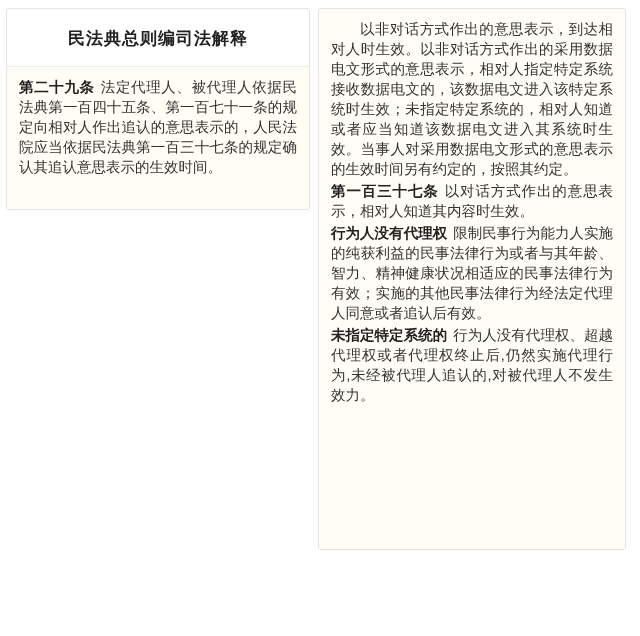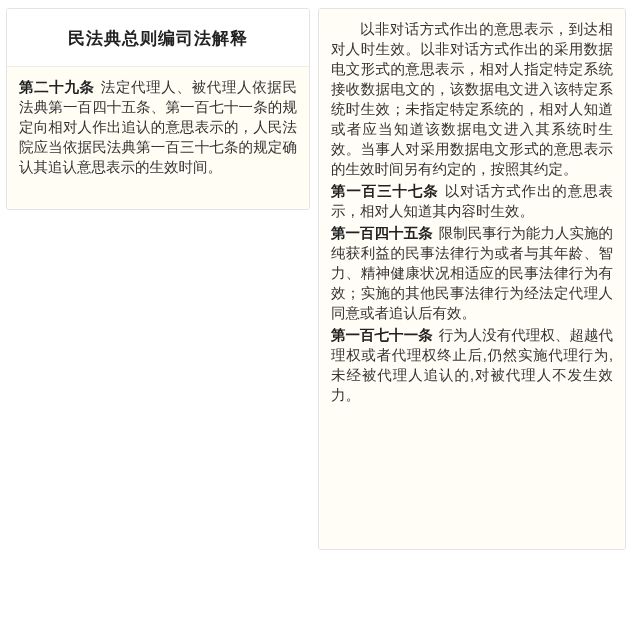--- a/index.html
+++ b/index.html
@@ -95,21 +95,21 @@
 
   <div class="column col-right">
     <div class="col-body right">
       <p class="para indent">
         <span>以非对话方式作出的意思表示，到达相对人时生效。以非对话方式作出的采用数据电文形式的意思表示，相对人指定特定系统接收数据电文的，该数据电文进入该特定系统时生效；未指定特定系统的，相对人知道或者应当知道该数据电文进入其系统时生效。当事人对采用数据电文形式的意思表示的生效时间另有约定的，按照其约定。</span>
       </p>
       <p class="para">
         <span class="art">第一百三十七条</span><span>以对话方式作出的意思表示，相对人知道其内容时生效。</span>
       </p>
       <p class="para">
-        <span class="art">第一百四十五条</span><span>限制民事行为能力人实施的纯获利益的民事法律行为或者与其年龄、智力、精神健康状况相适应的民事法律行为有效；实施的其他民事法律行为经法定代理人同意或者追认后有效。</span>
+        <span class="art">行为人没有代理权</span><span>限制民事行为能力人实施的纯获利益的民事法律行为或者与其年龄、智力、精神健康状况相适应的民事法律行为有效；实施的其他民事法律行为经法定代理人同意或者追认后有效。</span>
       </p>
       <p class="para">
-        <span class="art">第一百七十一条</span><span>行为人没有代理权、超越代理权或者代理权终止后,仍然实施代理行为,未经被代理人追认的,对被代理人不发生效力。</span>
+        <span class="art">未指定特定系统的</span><span>行为人没有代理权、超越代理权或者代理权终止后,仍然实施代理行为,未经被代理人追认的,对被代理人不发生效力。</span>
       </p>
     </div>
   </div>
 
 </div>
 
 </body></html>

